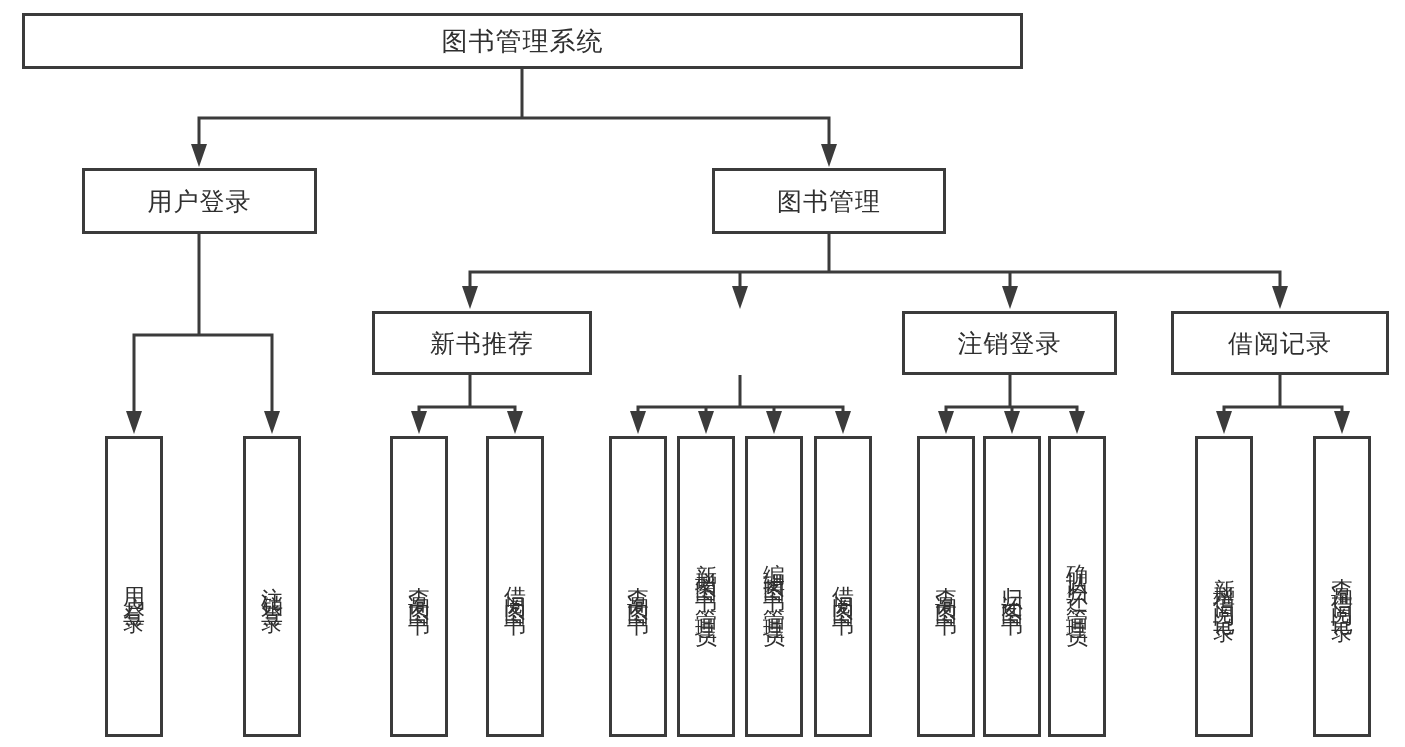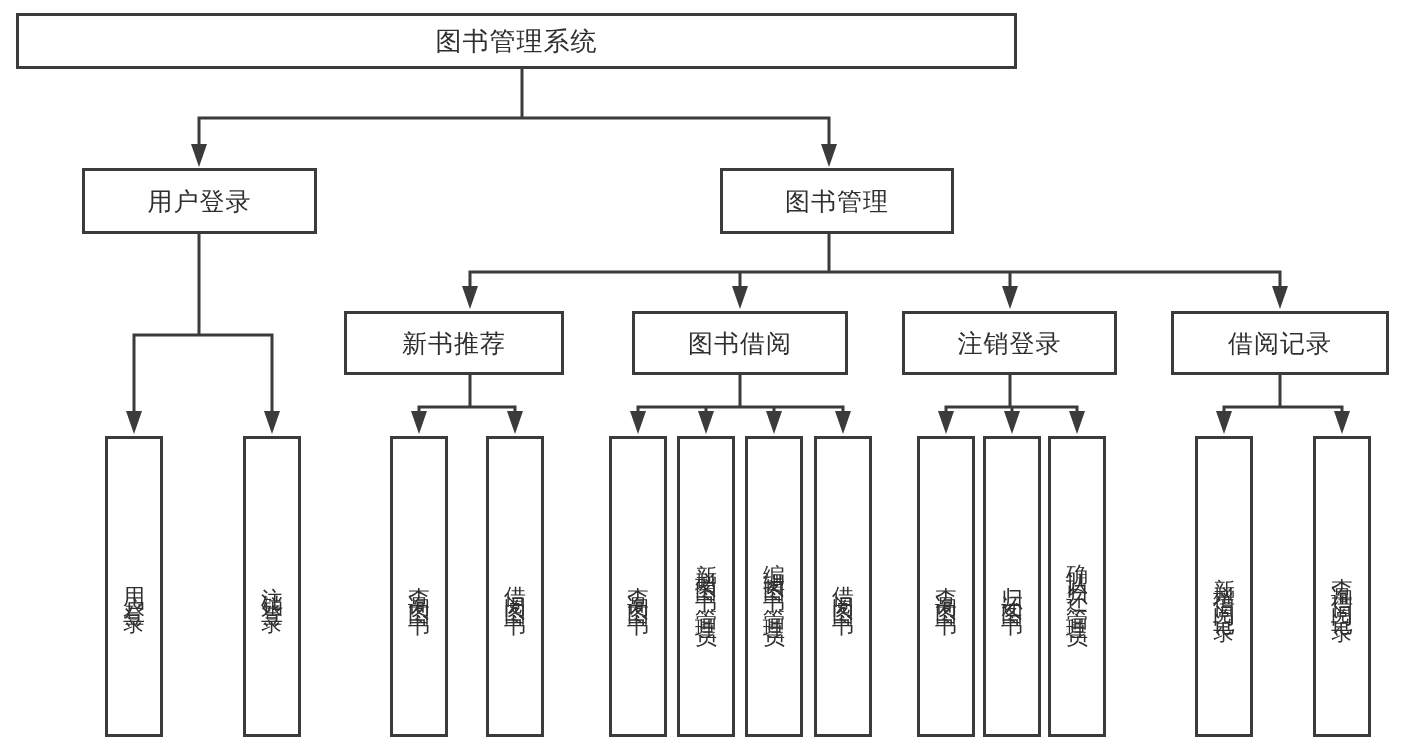--- a/index.html
+++ b/index.html
@@ -73,36 +73,33 @@
       <polygon points="1069,411 1085,411 1077,434"></polygon>
     </g>
 
     <g>
       <path d="M1280 375 V408.5 M1222.5 407 H1343.5 M1224 407 V413 M1342 407 V413"></path>
       <polygon points="1216,411 1232,411 1224,434"></polygon>
       <polygon points="1334,411 1350,411 1342,434"></polygon>
     </g>
   </svg>
 
-  <div class="box hbox root-box" style="left:16px;top:13px;width:1001px;height:56px;">
+  <div class="box hbox root-box" style="left:22px;top:13px;width:1001px;height:56px;">
     <span>图书管理系统</span>
   </div>
 
   <div class="box hbox" style="left:82px;top:168px;width:235px;height:66px;">
     <span>用户登录</span>
   </div>
-  <div class="box hbox" style="left:712px;top:168px;width:234px;height:66px;margin-left:8px;">
+  <div class="box hbox" style="left:712px;top:168px;width:234px;height:66px;">
     <span>图书管理</span>
   </div>
 
-  <div class="box hbox" style="left:344px;top:311px;width:220px;height:64px;">
+  <div class="box hbox" style="left:372px;top:311px;width:220px;height:64px;">
     <span>新书推荐</span>
-  </div>
-  <div class="box hbox" style="left:632px;top:311px;width:216px;height:64px;">
-    <span>图书借阅</span>
   </div>
   <div class="box hbox" style="left:902px;top:311px;width:215px;height:64px;">
     <span>注销登录</span>
   </div>
   <div class="box hbox" style="left:1171px;top:311px;width:218px;height:64px;">
     <span>借阅记录</span>
   </div>
 
   <div class="box vbox" style="left:105px;top:436px;width:58px;height:301px;">
     <span>用户登录</span>

